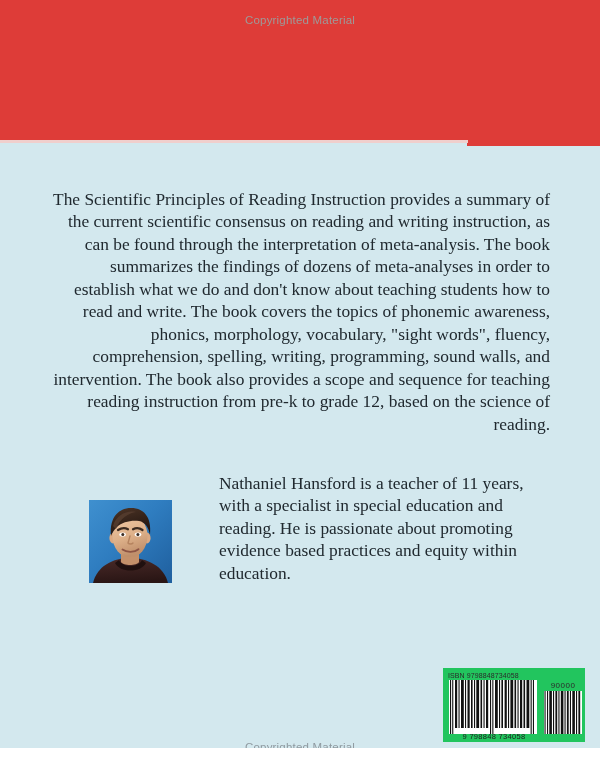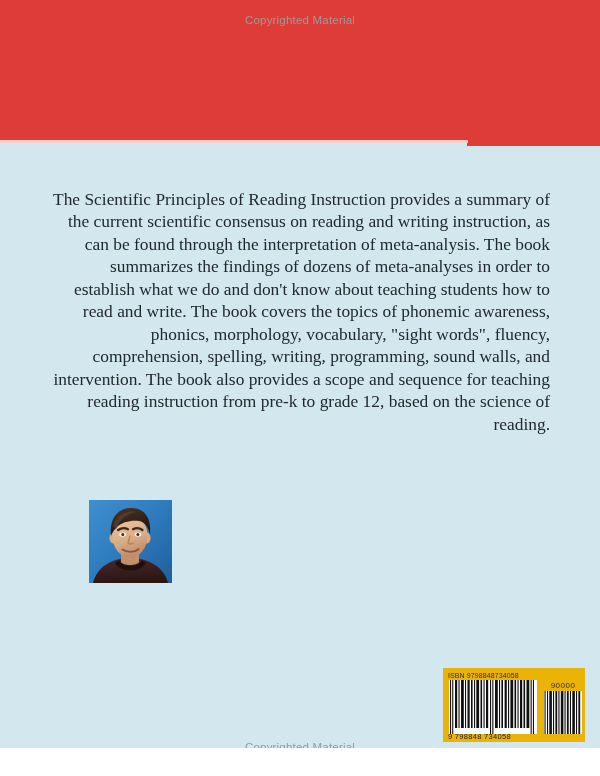--- a/index.html
+++ b/index.html
@@ -91,21 +91,21 @@
     color: #20292f;
   }
 
   
   .barcode-box {
     position: absolute;
     left: 443px;
     top: 668px;
     width: 142px;
     height: 74px;
-    background: #eab308;
+    background: #22c55e;
     box-sizing: border-box;
     padding: 3px 4px 0 5px;
   }
   .isbn-label {
     font-family: "Liberation Sans", "DejaVu Sans", sans-serif;
     font-size: 7px;
     color: #2b2b2b;
     letter-spacing: 0.1px;
     line-height: 9px;
     height: 9px;
@@ -142,20 +142,21 @@
   .ean-digits {
     position: absolute;
     left: 0px;
     top: 52px;
     width: 92px;
     font-family: "Liberation Sans", "DejaVu Sans", sans-serif;
     font-size: 7.5px;
     color: #1d1d1d;
     letter-spacing: 0.3px;
     white-space: nowrap;
+    text-align: center;
   }
 
   .copy-bottom {
     position: absolute;
     left: 0;
     top: 741px;
     width: 600px;
     text-align: center;
     font-family: "Liberation Sans", "DejaVu Sans", sans-serif;
     font-size: 11.5px;
@@ -224,20 +225,21 @@
       <path d="M41 36 L39 43 C40 44.3, 43 44.3, 44 43" stroke="#b5835f" stroke-width="1.4" fill="none" stroke-linecap="round"></path>
 
       <path d="M33.5 49.5 C37.5 52.6, 45.5 52.6, 49.5 49.2" stroke="#8d5444" stroke-width="1.8" fill="none" stroke-linecap="round"></path>
 
       <path d="M34 54.5 C38 57, 45 57, 49 54.5" stroke="#c08f69" stroke-width="1.1" fill="none" opacity="0.6"></path>
 
       <path d="M30 60 C34 68, 49 68, 53 60 L57 63 C52 73, 31 73, 26 63 Z" fill="#20100f"></path>
     </svg>
   </div>
 
+  <div class="author-bio">Nathaniel Hansford is a teacher of 11 years, with a specialist in special education and reading. He is passionate about promoting evidence based practices and equity within education.</div>
 
   <div class="barcode-box">
     <div class="isbn-label">ISBN 9798848734058</div>
     <div class="ean-wrap">
       <svg class="ean-main" viewBox="0 0 88 54" preserveAspectRatio="none">
         <rect x="0" y="0" width="88" height="54" fill="#ffffff"></rect>
         <g fill="#111111">
           <rect x="1" y="0" width="1.1" height="54"></rect>
           <rect x="3.2" y="0" width="1.1" height="54"></rect>
           <rect x="6" y="0" width="2.2" height="48"></rect>

